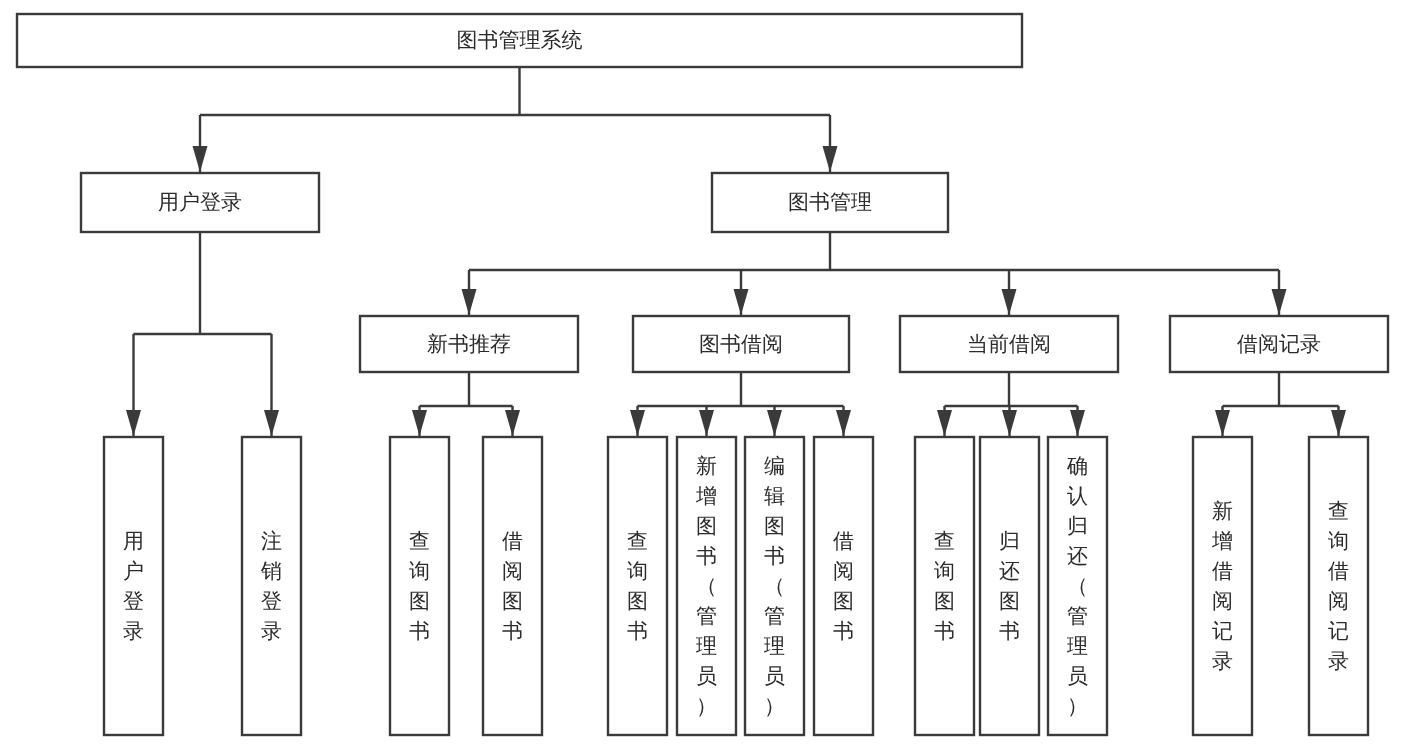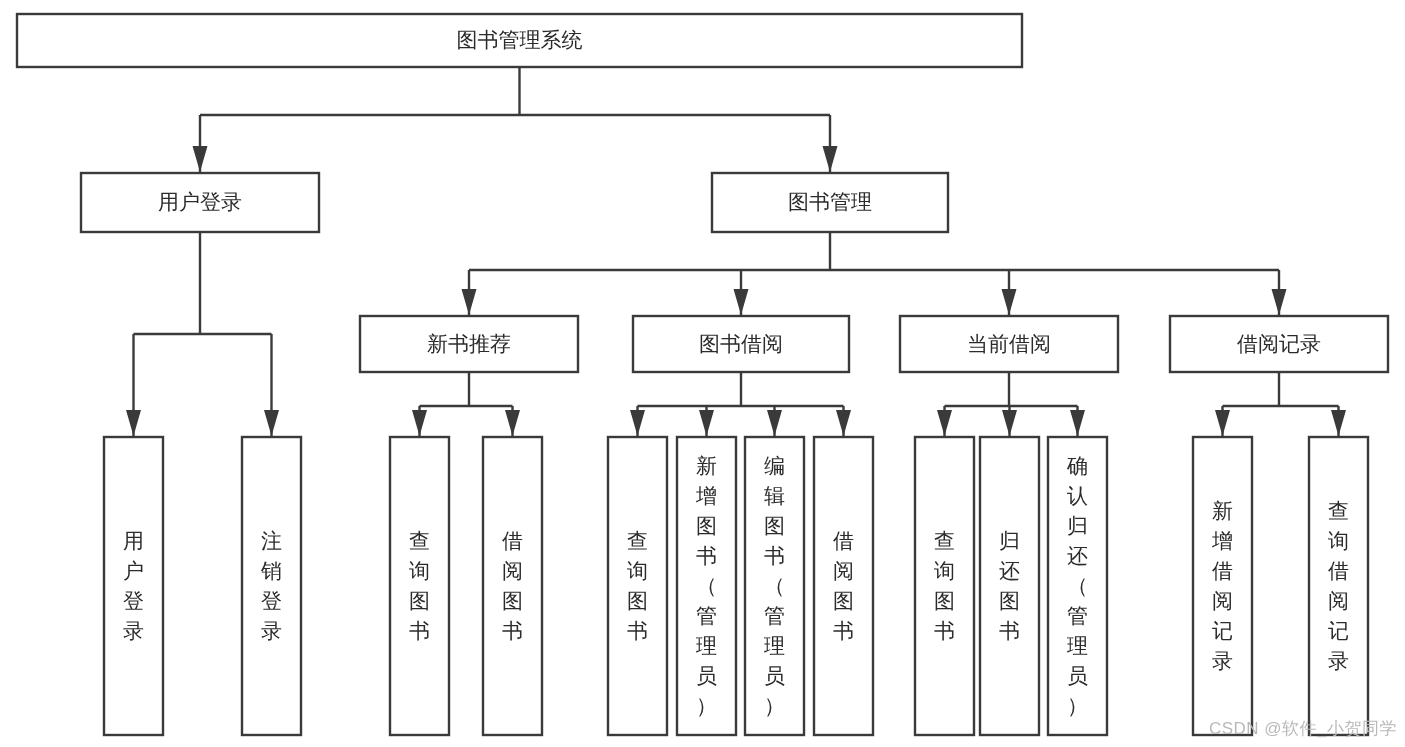--- a/index.html
+++ b/index.html
@@ -203,14 +203,13 @@
           <rect x="1193" y="437" width="59" height="298" class="node-box"></rect>
           <text x="1222.5" y="518" class="node-label-v"><tspan x="1222.5" dy="0">新</tspan><tspan x="1222.5" dy="30">增</tspan><tspan x="1222.5" dy="30">借</tspan><tspan x="1222.5" dy="30">阅</tspan><tspan x="1222.5" dy="30">记</tspan><tspan x="1222.5" dy="30">录</tspan></text>
         </g>
         <g>
           <rect x="1309" y="437" width="59" height="298" class="node-box"></rect>
           <text x="1338.5" y="518" class="node-label-v"><tspan x="1338.5" dy="0">查</tspan><tspan x="1338.5" dy="30">询</tspan><tspan x="1338.5" dy="30">借</tspan><tspan x="1338.5" dy="30">阅</tspan><tspan x="1338.5" dy="30">记</tspan><tspan x="1338.5" dy="30">录</tspan></text>
         </g>
       </g>
   </svg>
 
-  <div class="watermark">CSDN @软件_小贺同学</div>
 </div>
 
 </body></html>

